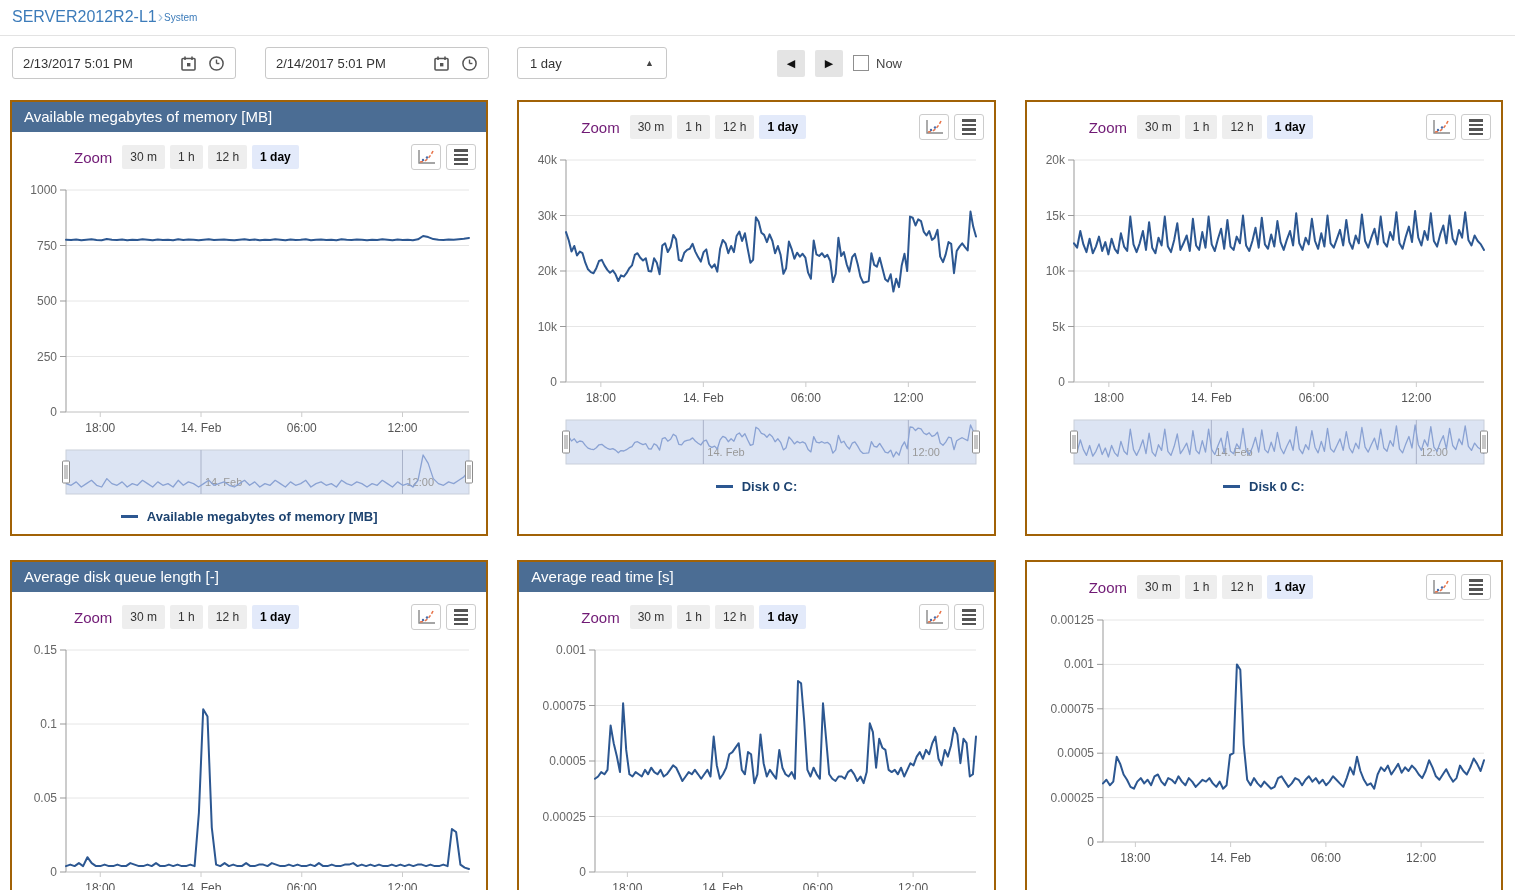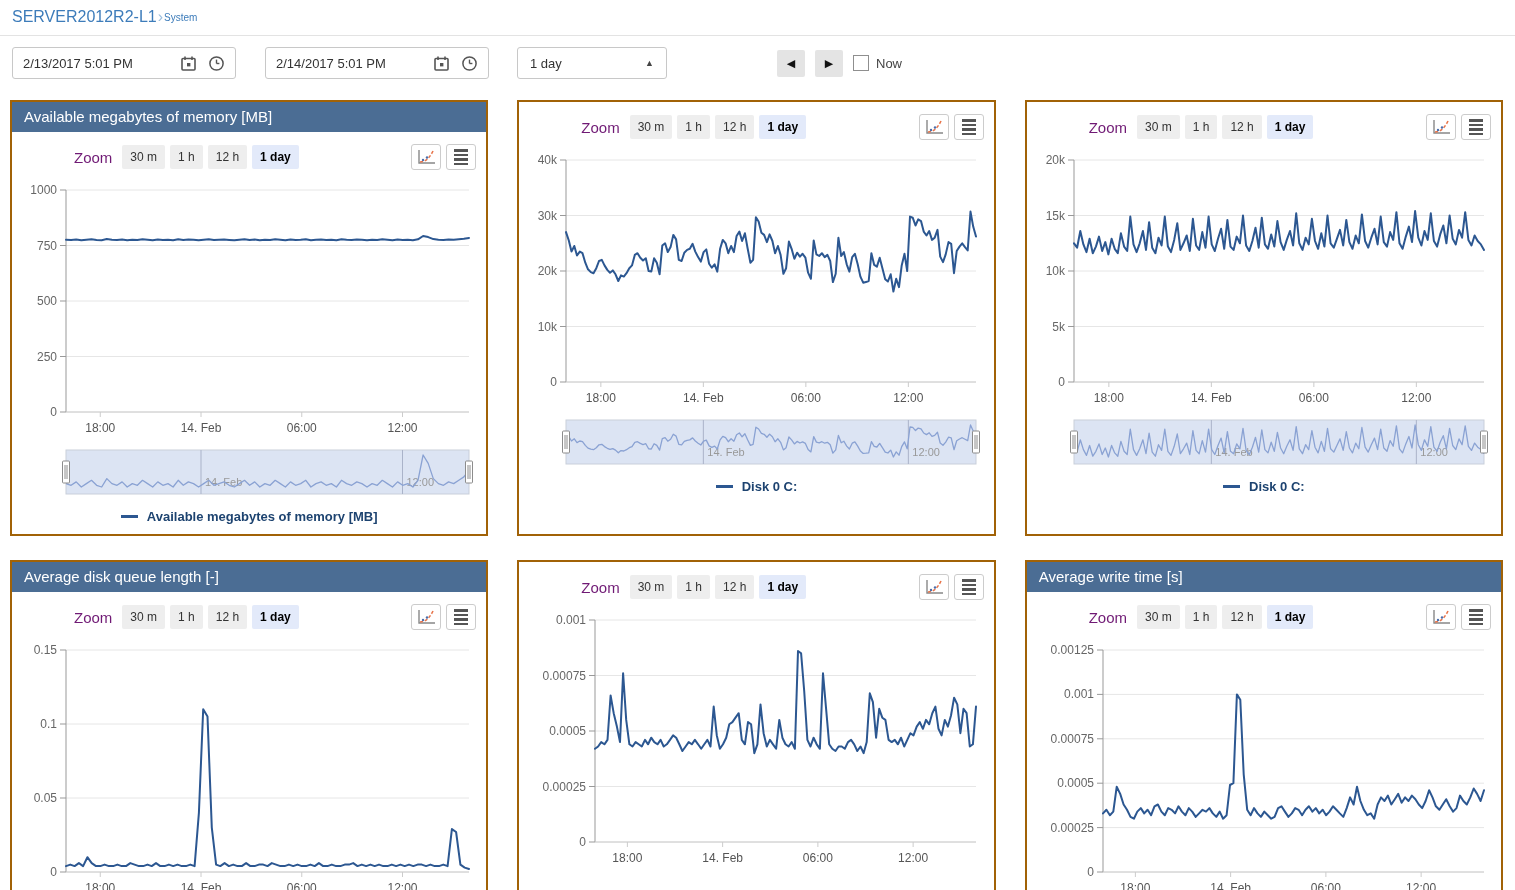--- a/index.html
+++ b/index.html
@@ -374,20 +374,21 @@
         <line x1="280.755" x2="280.755" y1="234" y2="239" stroke="#ccc"></line>
         <text x="280.755" y="254" text-anchor="middle" font-size="12" fill="#555">06:00</text>
         <line x1="381.505" x2="381.505" y1="234" y2="239" stroke="#ccc"></line>
         <text x="381.505" y="254" text-anchor="middle" font-size="12" fill="#555">12:00</text>
         <polyline points="45.0,228.1 49.3,226.6 53.6,228.1 57.9,225.1 62.1,228.1 66.4,219.2 70.7,225.1 75.0,228.1 79.3,228.1 83.6,226.6 87.9,228.1 92.2,228.1 96.4,226.6 100.7,228.1 105.0,228.1 109.3,225.1 113.6,226.6 117.9,228.1 122.2,228.1 126.5,226.6 130.7,228.1 135.0,225.1 139.3,228.1 143.6,228.1 147.9,226.6 152.2,228.1 156.5,226.6 160.8,228.1 165.0,228.1 169.3,226.6 173.6,228.1 177.9,174.8 182.2,71.2 186.5,78.6 190.8,189.6 195.1,226.6 199.3,228.1 203.6,225.1 207.9,228.1 212.2,226.6 216.5,228.1 220.8,228.1 225.1,225.1 229.4,228.1 233.6,228.1 237.9,226.6 242.2,226.6 246.5,228.1 250.8,225.1 255.1,226.6 259.4,228.1 263.6,228.1 267.9,226.6 272.2,228.1 276.5,226.6 280.8,228.1 285.1,228.1 289.4,226.6 293.7,228.1 297.9,225.1 302.2,228.1 306.5,228.1 310.8,226.6 315.1,228.1 319.4,228.1 323.7,226.6 328.0,226.6 332.2,225.1 336.5,228.1 340.8,226.6 345.1,228.1 349.4,226.6 353.7,228.1 358.0,226.6 362.3,228.1 366.5,228.1 370.8,226.6 375.1,228.1 379.4,226.6 383.7,228.1 388.0,226.6 392.3,228.1 396.6,226.6 400.8,226.6 405.1,228.1 409.4,226.6 413.7,228.1 418.0,228.1 422.3,226.6 426.6,228.1 430.9,191.1 435.1,194.0 439.4,226.6 443.7,229.6 448.0,231.0" fill="none" stroke="#2c5791" stroke-width="2" stroke-linejoin="round" stroke-linecap="round"></polyline>
       </svg>
 
   </div>
 
   <div class="panel">
+    <div class="panel-header">Average read time [s]</div>
     <div class="rs-row">
       <span class="rs-zoom">Zoom</span>
       <button class="rs-btn">30 m</button>
       <button class="rs-btn">1 h</button>
       <button class="rs-btn">12 h</button>
       <button class="rs-btn sel">1 day</button>
       <span class="rs-icons">
         <button class="icon-btn">
             <svg width="20" height="16" viewBox="0 0 20 16">
               <path d="M3,1 V14 H19" stroke="#888" fill="none" stroke-width="1.4"></path>
@@ -431,21 +432,20 @@
         <line x1="289.885" x2="289.885" y1="234" y2="239" stroke="#ccc"></line>
         <text x="289.885" y="254" text-anchor="middle" font-size="12" fill="#555">06:00</text>
         <line x1="385.135" x2="385.135" y1="234" y2="239" stroke="#ccc"></line>
         <text x="385.135" y="254" text-anchor="middle" font-size="12" fill="#555">12:00</text>
         <polyline points="67.0,140.8 70.1,138.5 73.2,134.1 76.4,136.3 79.5,131.9 82.6,87.5 85.7,105.2 88.9,118.6 92.0,134.1 95.1,65.3 98.2,111.9 101.4,136.3 104.5,138.5 107.6,134.1 110.7,136.3 113.8,138.5 117.0,131.9 120.1,136.3 123.2,129.7 126.3,134.1 129.5,136.3 132.6,131.9 135.7,138.5 138.8,136.3 142.0,131.9 145.1,127.4 148.2,129.7 151.3,136.3 154.4,143.0 157.6,138.5 160.7,134.1 163.8,136.3 166.9,131.9 170.1,136.3 173.2,140.8 176.3,136.3 179.4,131.9 182.5,138.5 185.7,98.6 188.8,127.4 191.9,140.8 195.0,136.3 198.2,129.7 201.3,116.3 204.4,114.1 207.5,109.7 210.7,105.2 213.8,131.9 216.9,136.3 220.0,114.1 223.1,116.3 226.3,145.2 229.4,136.3 232.5,96.4 235.6,125.2 238.8,138.5 241.9,131.9 245.0,136.3 248.1,140.8 251.3,111.9 254.4,129.7 257.5,136.3 260.6,138.5 263.7,134.1 266.9,140.8 270.0,43.1 273.1,45.3 276.2,83.0 279.4,131.9 282.5,138.5 285.6,129.7 288.7,136.3 291.9,140.8 295.0,65.3 298.1,100.8 301.2,136.3 304.3,140.8 307.5,143.0 310.6,138.5 313.7,138.5 316.8,140.8 320.0,134.1 323.1,131.9 326.2,136.3 329.3,143.0 332.5,138.5 335.6,145.2 338.7,134.1 341.8,85.3 344.9,94.1 348.1,129.7 351.2,100.8 354.3,109.7 357.4,111.9 360.6,131.9 363.7,134.1 366.8,131.9 369.9,136.3 373.0,129.7 376.2,138.5 379.3,131.9 382.4,125.2 385.5,127.4 388.7,118.6 391.8,114.1 394.9,120.8 398.0,111.9 401.2,116.3 404.3,105.2 407.4,98.6 410.5,120.8 413.6,127.4 416.8,111.9 419.9,118.6 423.0,107.5 426.1,89.7 429.3,96.4 432.4,125.2 435.5,100.8 438.6,105.2 441.8,138.5 444.9,136.3 448.0,98.6" fill="none" stroke="#2c5791" stroke-width="2" stroke-linejoin="round" stroke-linecap="round"></polyline>
       </svg>
 
   </div>
 
   <div class="panel">
-    <div class="panel-header">Average write time [s]</div>
     <div class="rs-row">
       <span class="rs-zoom">Zoom</span>
       <button class="rs-btn">30 m</button>
       <button class="rs-btn">1 h</button>
       <button class="rs-btn">12 h</button>
       <button class="rs-btn sel">1 day</button>
       <span class="rs-icons">
         <button class="icon-btn">
             <svg width="20" height="16" viewBox="0 0 20 16">
               <path d="M3,1 V14 H19" stroke="#888" fill="none" stroke-width="1.4"></path>

